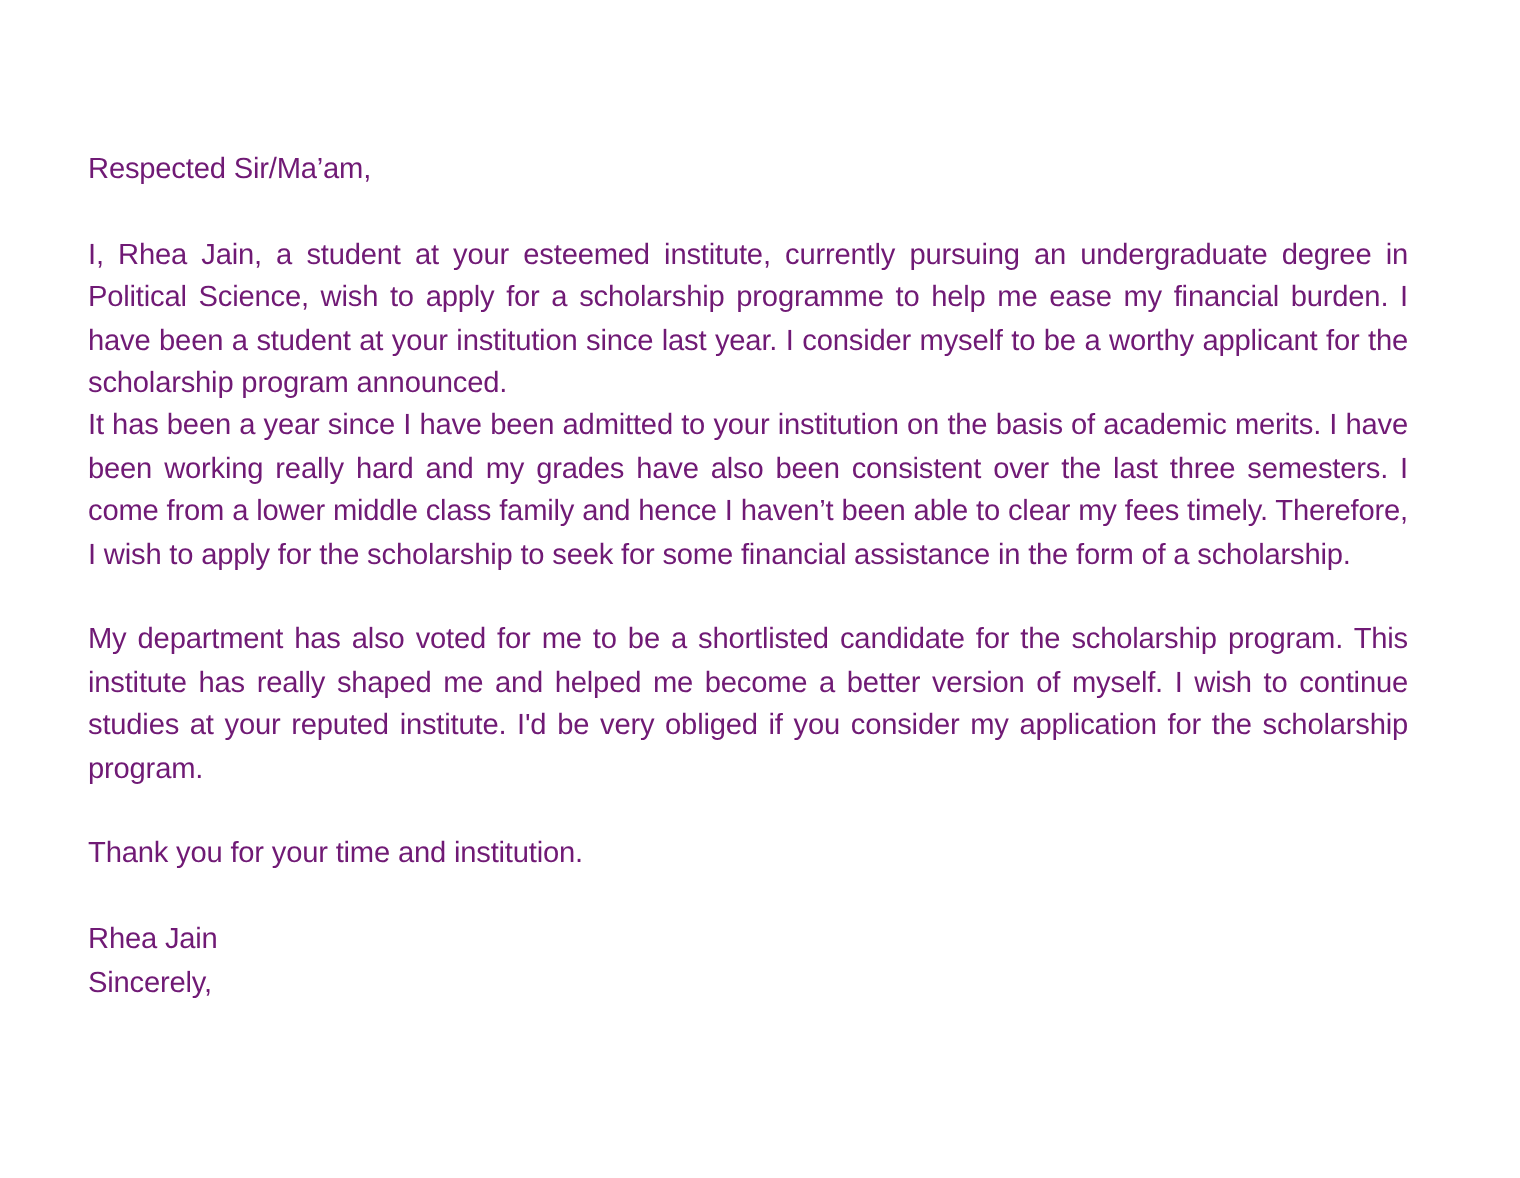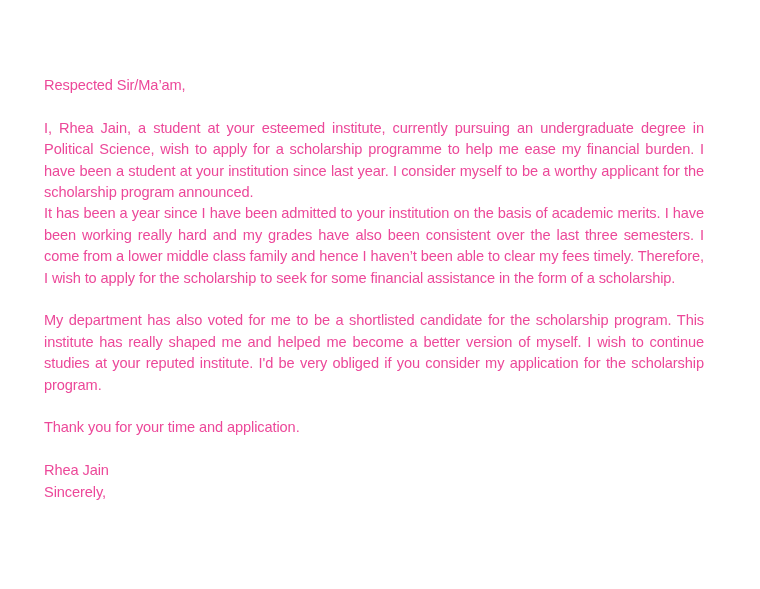--- a/index.html
+++ b/index.html
@@ -14,21 +14,21 @@
       overflow: hidden;
     }
     .letter {
       position: absolute;
       left: 44px;
       top: 75px;
       width: 660px;
       font-family: "Liberation Sans", sans-serif;
       font-size: 14.6px;
       line-height: 21.4px;
-      color: #ec4899;
+      color: #701a75;
       letter-spacing: -0.1px;
     }
     .letter p {
       margin: 0;
       text-align: justify;
     }
     .gap {
       height: 21.4px;
     }
     .left {
@@ -39,17 +39,17 @@
 <body>
 
 <div class="letter">
   <p class="left">Respected Sir/Ma’am,</p>
   <div class="gap"></div>
   <p>I, Rhea Jain, a student at your esteemed institute, currently pursuing an undergraduate degree in Political Science, wish to apply for a scholarship programme to help me ease my financial burden. I have been a student at your institution since last year. I consider myself to be a worthy applicant for the scholarship program announced.</p>
   <p>It has been a year since I have been admitted to your institution on the basis of academic merits. I have been working really hard and my grades have also been consistent over the last three semesters. I come from a lower middle class family and hence I haven’t been able to clear my fees timely. Therefore, I wish to apply for the scholarship to seek for some financial assistance in the form of a scholarship.</p>
   <div class="gap"></div>
   <p>My department has also voted for me to be a shortlisted candidate for the scholarship program. This institute has really shaped me and helped me become a better version of myself. I wish to continue studies at your reputed institute. I'd be very obliged if you consider my application for the scholarship program.</p>
   <div class="gap"></div>
-  <p class="left">Thank you for your time and application.</p>
+  <p class="left">Thank you for your time and institution.</p>
   <div class="gap"></div>
   <p class="left">Rhea Jain</p>
   <p class="left">Sincerely,</p>
 </div>
 
 </body></html>

